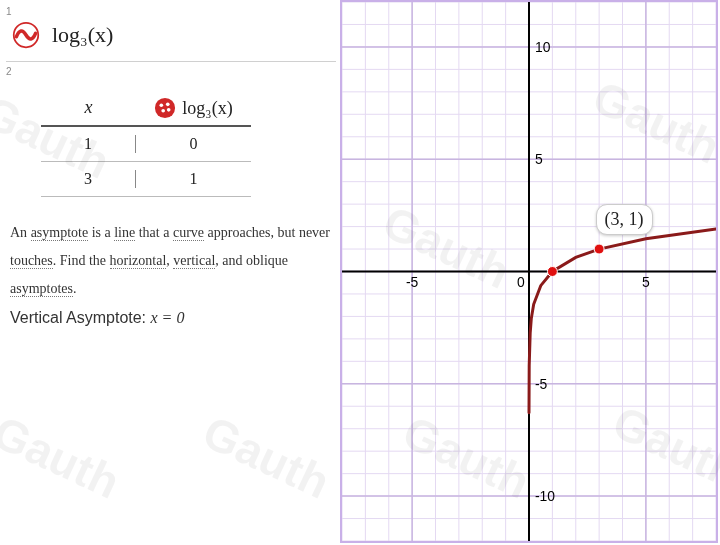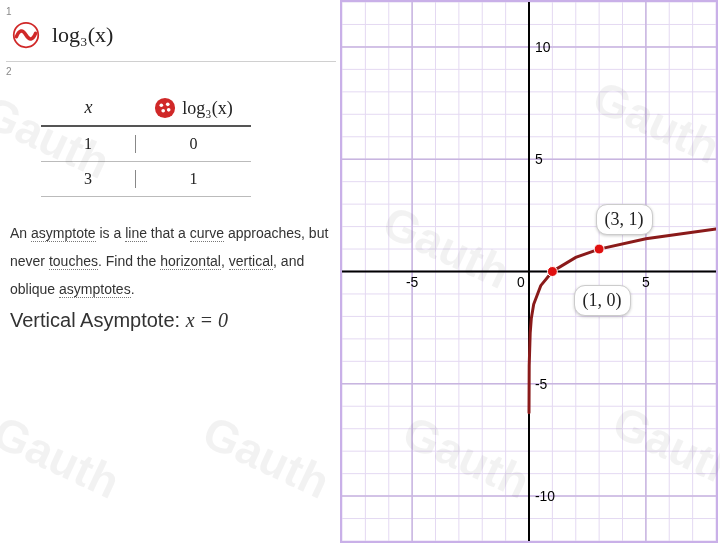--- a/index.html
+++ b/index.html
@@ -71,30 +71,30 @@
     border-bottom: 1px solid #bbb;
     padding: 8px 0;
   }
   .trow .c1 { width: 95px; text-align: center; border-right: 1px solid #888; font-size:16px;}
   .trow .c2 { flex: 1; text-align: center; font-size:16px;}
   .dice-icon {
     display: inline-block;
     width: 22px; height: 22px;
   }
   .desc {
-    font-family: Liberation Sans, sans-serif;
+    font-family: Liberation Serif, serif;
     font-size: 14px;
     line-height: 2.0;
     padding: 4px 2px 0 4px;
     color: #333;
   }
   .desc .u { border-bottom: 1px dotted #777; }
   .va-line {
     font-family: Arial, Helvetica, sans-serif;
-    font-size: 20px;
+    font-size: 16px;
     padding: 6px 2px 0 4px;
     color: #333;
   }
   .va-line .mathi { font-style: italic; font-family: "Times New Roman", serif; }
 
   
   .wm {
     position: absolute;
     color: rgba(0,0,0,0.05);
     font-family: Arial, sans-serif;
@@ -247,20 +247,19 @@
           <text x="194" y="500.9166666666667" font-size="14" font-family="Arial" fill="#000">-10</text>
           <text x="194" y="388.2083333333333" font-size="14" font-family="Arial" fill="#000">-5</text>
           <text x="194" y="162.79166666666663" font-size="14" font-family="Arial" fill="#000">5</text>
           <text x="194" y="50.08333333333337" font-size="14" font-family="Arial" fill="#000">10</text>
           <text x="176" y="286.5" font-size="14" font-family="Arial" fill="#000">0</text>
           <path d="M188.0 412.3 L188.2 364.9 L189.2 332.0 L190.3 317.8 L192.7 303.4 L199.8 284.7 L211.5 270.5 L235.0 256.3 L258.5 248.0 L305.5 237.6 L376.0 227.9 " fill="none" stroke="#8a1a1a" stroke-width="3" stroke-linecap="round"></path>
           <circle cx="211.5" cy="270.5" r="5" fill="#e01010" stroke="#fff" stroke-width="1"></circle>
           <circle cx="258.5" cy="247.95833333333337" r="5" fill="#e01010" stroke="#fff" stroke-width="1"></circle>
         </svg>
       <div class="pt-label" id="lbl-p2" style="left: 253.5px; top: 201.958px;">(3, 1)</div>
-      <div class="pt-label" id="lbl-p1" style="left: 231.5px; top: 282.5px;">(1, 0)</div>
     </div>
     <div class="wm" style="left:40px; top:220px;">Gauth</div>
     <div class="wm" style="left:250px; top:95px;">Gauth</div>
     <div class="wm" style="left:60px; top:430px;">Gauth</div>
     <div class="wm" style="left:270px; top:420px;">Gauth</div>
   </div>
 </div>
 
 </body></html>

